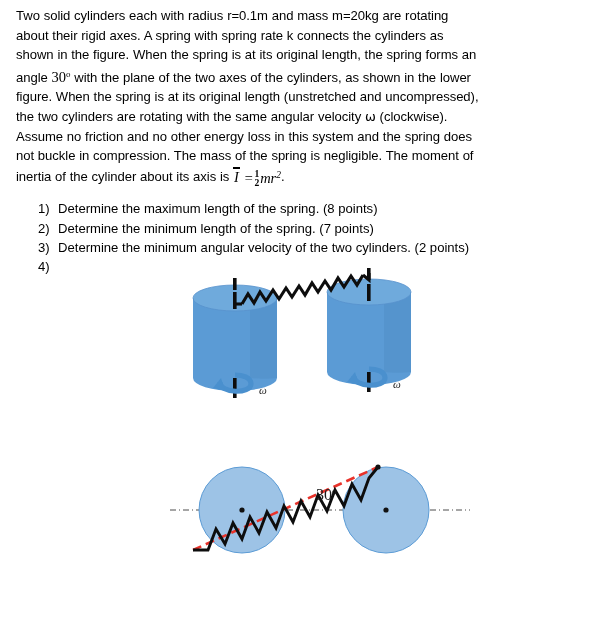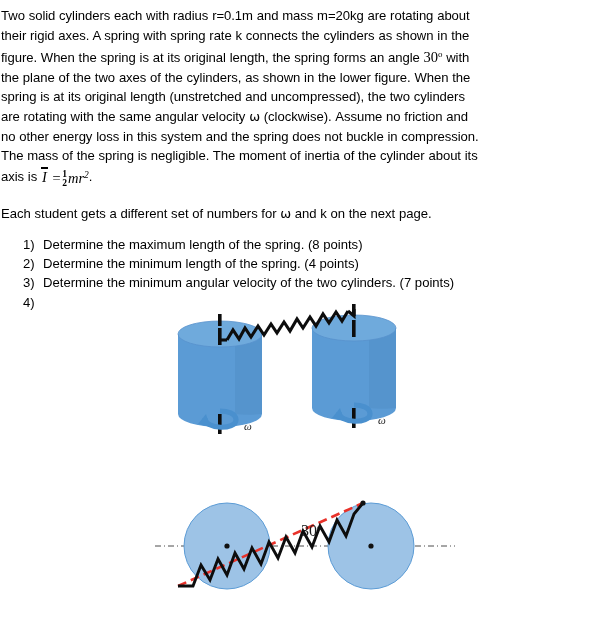--- a/index.html
+++ b/index.html
@@ -13,21 +13,21 @@
     overflow: hidden;
     font-family: "Liberation Sans", sans-serif;
     color: #000000;
     position: relative;
   }
   .page {
     position: relative;
     width: 488px;
     height: 625px;
     box-sizing: border-box;
-    padding: 6px 8px 0 1px;
+    padding: 6px 8px 0 16px;
   }
   .problem-text {
     font-size: 13.1px;
     line-height: 19.6px;
     text-align: left;
     letter-spacing: -0.05px;
     word-spacing: 0.2px;
     margin: 0;
     color: #000;
   }
@@ -119,26 +119,25 @@
   }
 </style>
 </head>
 <body>
 
 <div class="page">
 
   <p class="problem-text"><span>Two solid cylinders each with radius r=0.1m and mass m=20kg are rotating about their rigid axes. A spring with spring rate k connects the cylinders as shown in the figure. When the spring is at its original length, the spring forms an angle </span><span class="deg-serif"><span>30</span><sup>o</sup></span><span> with the plane of the two axes of the cylinders, as shown in the lower figure. When the spring is at its original length (unstretched and uncompressed), the two cylinders are rotating with the same angular velocity </span><span class="omega-glyph">ω</span><span> (clockwise). Assume no friction and no other energy loss in this system and the spring does not buckle in compression. The mass of the spring is negligible. The moment of inertia of the cylinder about its axis is </span><span class="inertia-formula"><span class="ibar"><span class="bar"></span><span>I</span></span>
       <span>=</span><span class="frac"><span class="num">1</span><span class="den">2</span></span><span>mr</span><span class="sup2">2</span></span><span>.</span></p>
 
-  <p class="next-page-line"><span>Each student gets a different set of numbers for </span><span class="omega-glyph">ω</span><span> and k on the next page.</span></p>
 
   <ul class="q-list">
     <li><span class="num">1)</span><span>Determine the maximum length of the spring. (8 points)</span></li>
-    <li><span class="num">2)</span><span>Determine the minimum length of the spring. (4 points)</span></li>
-    <li><span class="num">3)</span><span>Determine the minimum angular velocity of the two cylinders. (7 points)</span></li>
+    <li><span class="num">2)</span><span>Determine the minimum length of the spring. (7 points)</span></li>
+    <li><span class="num">3)</span><span>Determine the minimum angular velocity of the two cylinders. (2 points)</span></li>
     <li><span class="num">4)</span></li>
   </ul>
 
   <div class="figures">
 
     <svg class="fig-upper" width="260" height="170" viewBox="0 0 260 170">
 
       <g>
         <path d="M 13,32 L 13,112 A 42,13 0 0 0 97,112 L 97,32 Z" fill="#5B9BD5"></path>
         <path d="M 70,32 L 70,112 A 42,13 0 0 0 97,112 L 97,32 Z" fill="#4E8CC4" opacity="0.45"></path>

